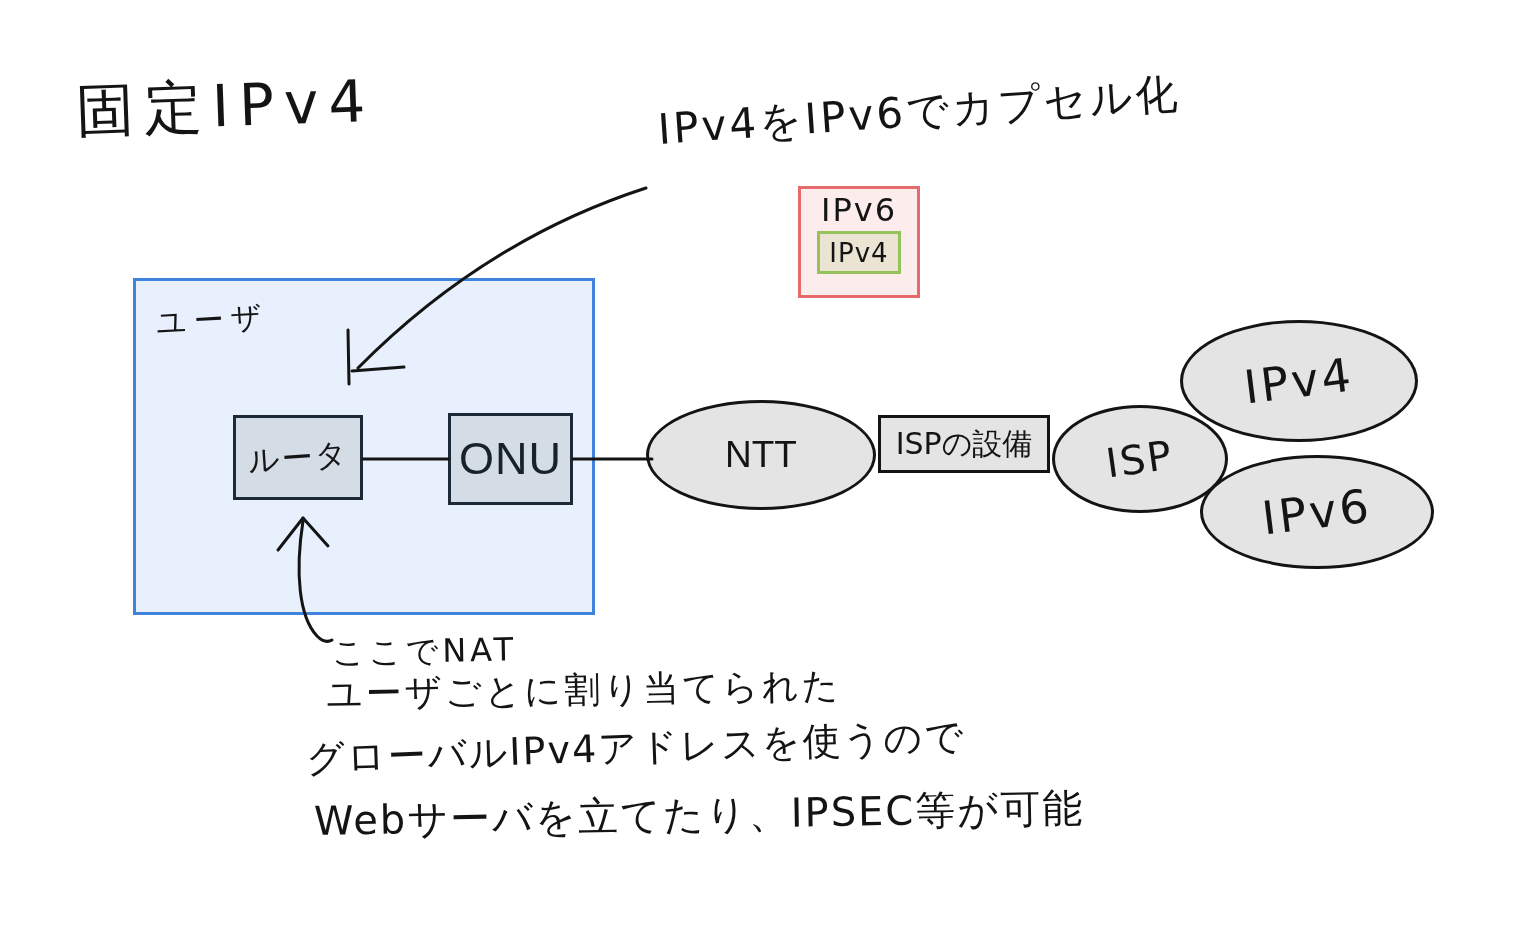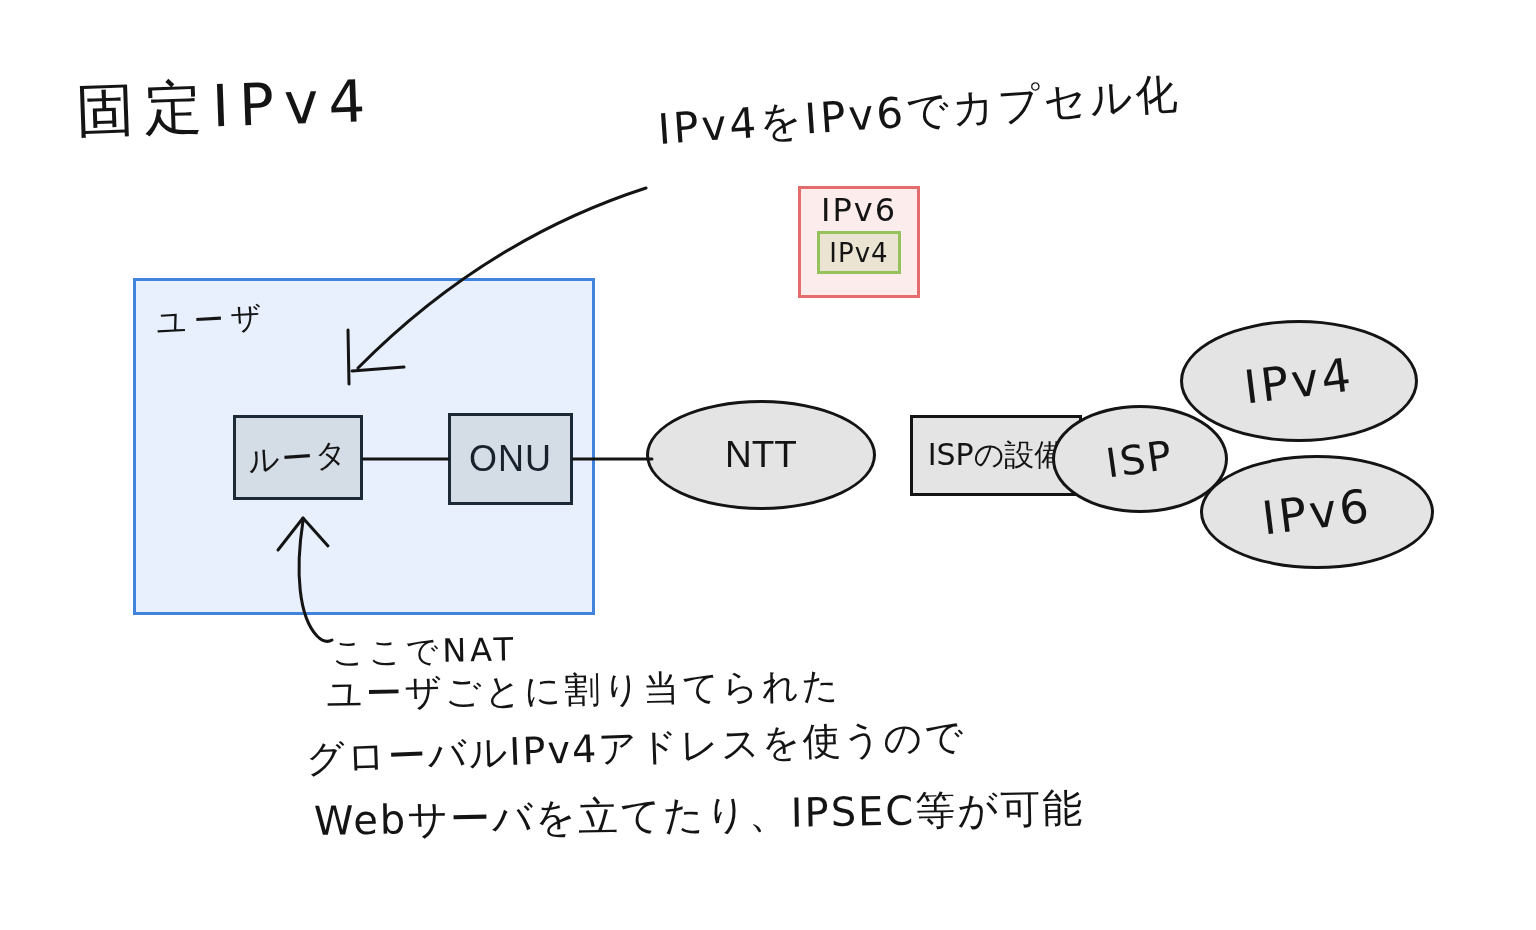--- a/index.html
+++ b/index.html
@@ -24,29 +24,29 @@
   .encap-inner-label{font-size:26px;letter-spacing:1px;}
 
   
   .user-box{left:133px;top:278px;width:462px;height:337px;background:#e7f0fc;border:3px solid #3f83dc;box-sizing:border-box;}
   .user-label{left:156px;top:300px;font-size:30px;letter-spacing:7px;transform:rotate(-3deg);}
   .device{background:#d4dce6;border:3px solid #1c2a38;box-sizing:border-box;
     display:flex;align-items:center;justify-content:center;}
   .router-box{left:233px;top:415px;width:130px;height:85px;}
   .router-label{font-size:31px;transform:rotate(-4deg);letter-spacing:2px;}
   .onu-box{left:448px;top:413px;width:125px;height:92px;}
-  .onu-label{font-size:36px;letter-spacing:1px;}
+  .onu-label{font-size:45px;letter-spacing:1px;}
 
   
   .node{background:#e4e4e4;border:3px solid #141414;box-sizing:border-box;
     display:flex;align-items:center;justify-content:center;}
   .ellipse{border-radius:50%;}
   .ntt-node{left:646px;top:400px;width:230px;height:110px;}
   .ntt-label{font-size:37px;color:#141414;text-align:center;}
-  .isp-equip-node{left:878px;top:415px;width:172px;height:81px;margin-left:32px;}
+  .isp-equip-node{left:878px;top:415px;width:172px;height:58px;}
   .isp-equip-label{font-size:30px;white-space:nowrap;}
   .isp-node{left:1052px;top:405px;width:176px;height:108px;}
   .isp-label{font-size:40px;transform:rotate(-8deg);letter-spacing:2px;}
   .ipv4-node{left:1180px;top:320px;width:238px;height:122px;}
   .ipv6-node{left:1200px;top:455px;width:234px;height:114px;}
   .big-hand-label{font-size:46px;transform:rotate(-7deg);letter-spacing:3px;}
 
   
   .note{white-space:nowrap;}
   .note1{left:332px;top:630px;font-size:32px;letter-spacing:4px;transform:rotate(-1deg);}

